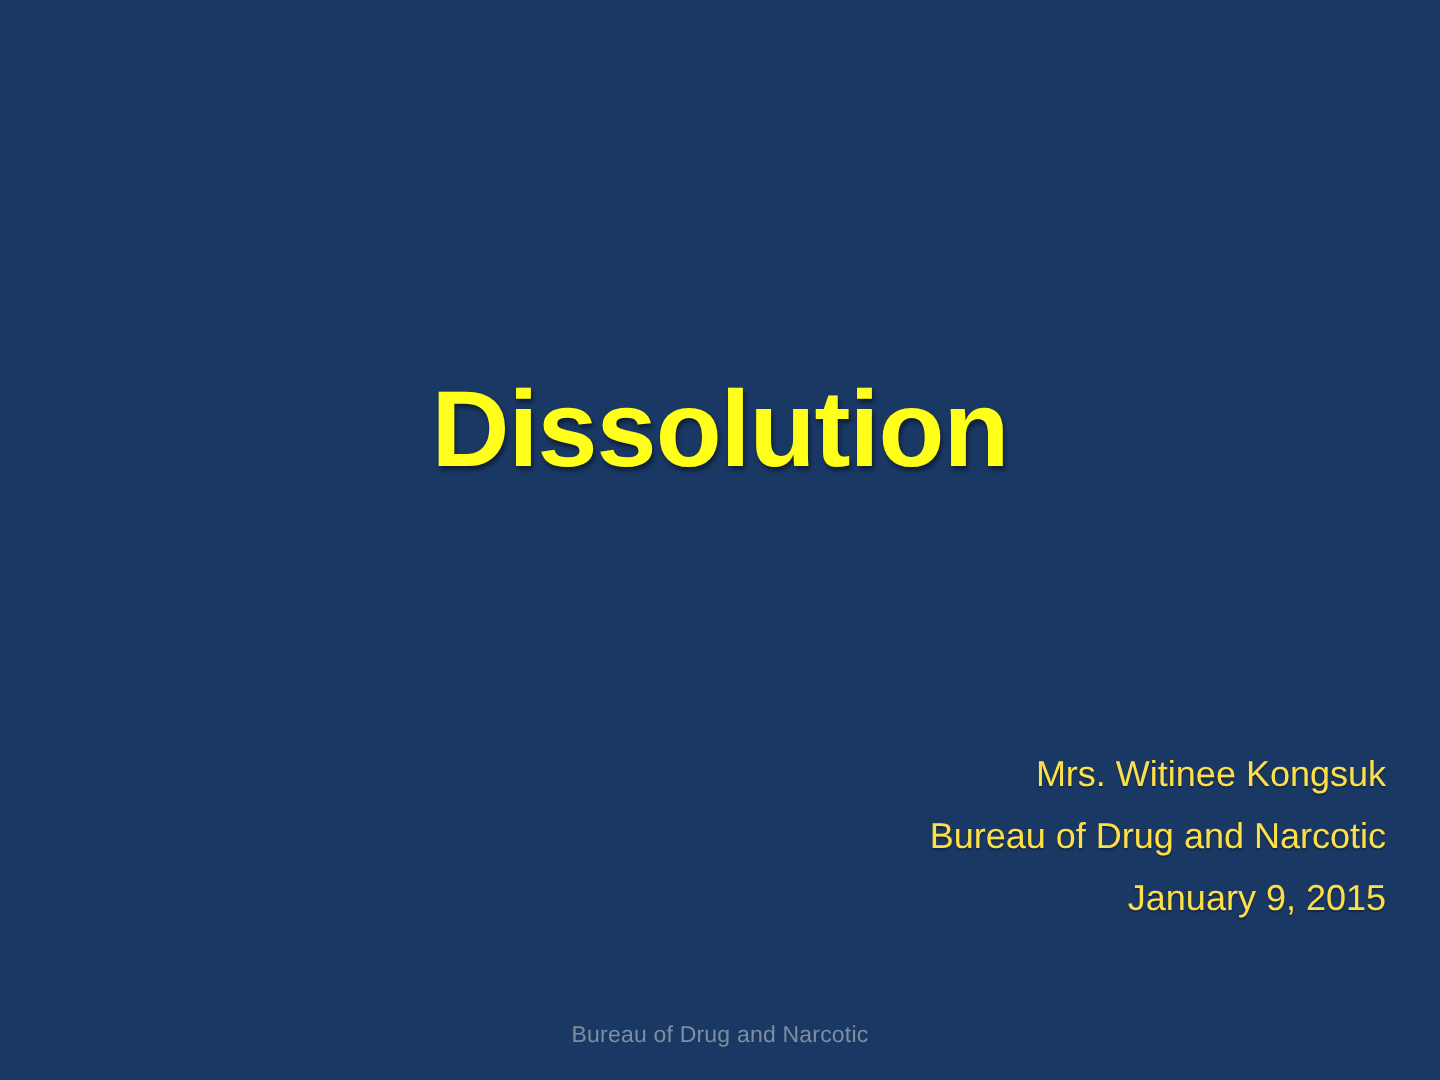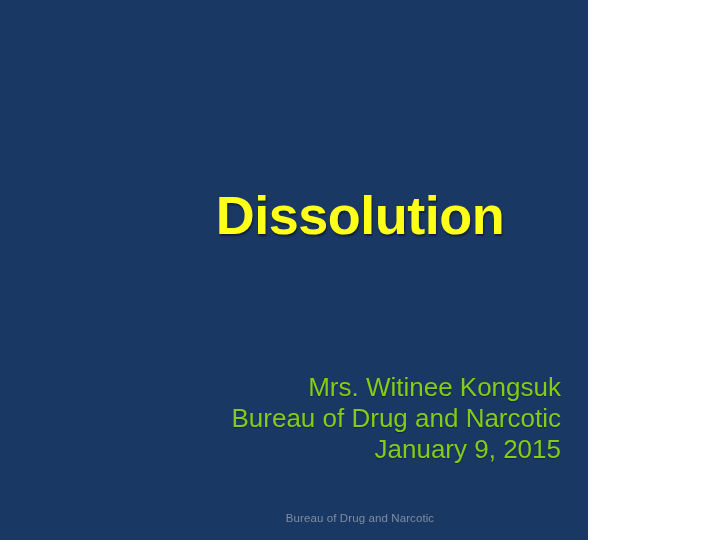--- a/index.html
+++ b/index.html
@@ -9,21 +9,21 @@
   }
   body {
     width: 720px;
     height: 540px;
     overflow: hidden;
     font-family: "Liberation Sans", sans-serif;
   }
 
   .slide {
     position: relative;
-    width: 588px;
+    width: 720px;
     height: 540px;
     background: #1a3864;
     overflow: hidden;
   }
 
   
   .title-block {
     position: absolute;
     left: 0;
     top: 186px;
@@ -46,24 +46,24 @@
   
   .byline-block {
     position: absolute;
     right: 27px;
     top: 372px;
     width: 560px;
     text-align: right;
   }
   .byline-line {
     font-family: "Liberation Sans", sans-serif;
-    font-size: 26px;
+    font-size: 18px;
     font-weight: normal;
     line-height: 31px;
-    color: #84cc16;
+    color: #fde047;
     white-space: nowrap;
     text-shadow: 0 1px 1px rgba(0, 0, 0, 0.3);
   }
 
   
   .footer {
     position: absolute;
     left: 0;
     bottom: 14px;
     width: 720px;

